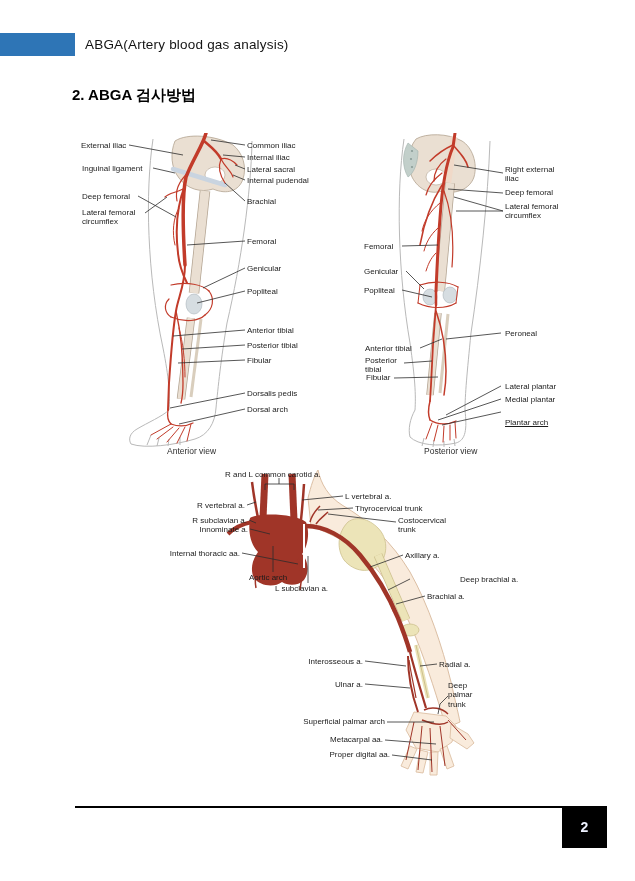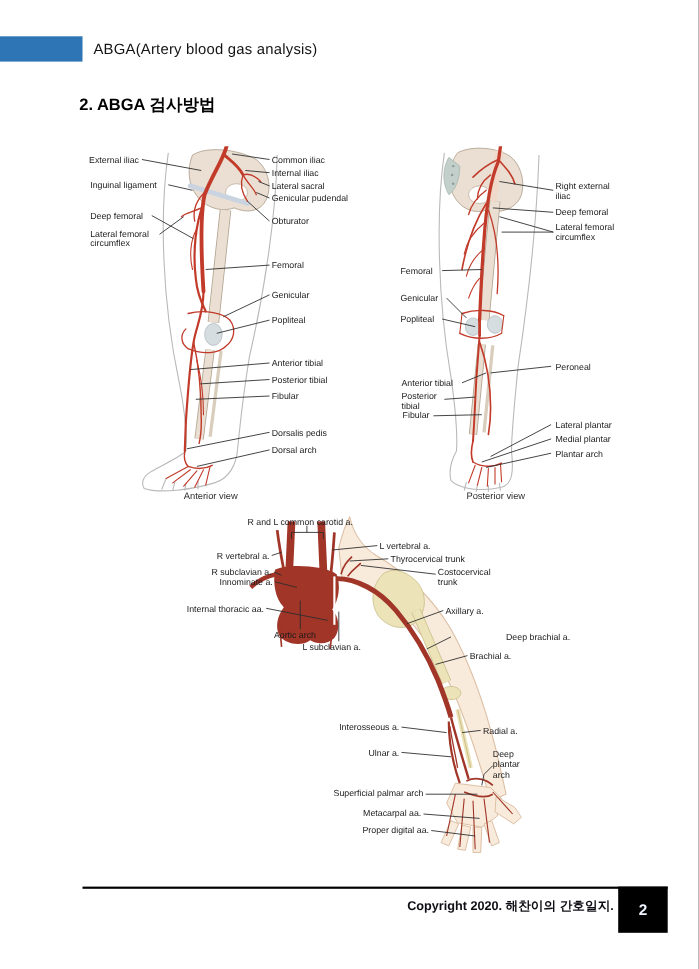--- a/index.html
+++ b/index.html
@@ -94,22 +94,22 @@
           <path d="M170,276 L104,291"></path>
       </g>
     </svg>
     <div class="lbl" style="left:6px;top:8px;">External iliac</div>
     <div class="lbl" style="left:7px;top:31px;text-align:right;">Inguinal ligament</div>
     <div class="lbl" style="left:7px;top:59px;">Deep femoral</div>
     <div class="lbl wrap" style="left:7px;top:75px;width:64px;">Lateral femoral circumflex</div>
     <div class="lbl" style="left:172px;top:8px;">Common iliac</div>
     <div class="lbl" style="left:172px;top:20px;text-align:right;">Internal iliac</div>
     <div class="lbl" style="left:172px;top:32px;">Lateral sacral</div>
-    <div class="lbl" style="left:172px;top:43px;">Genicular pudendal</div>
-    <div class="lbl" style="left:172px;top:64px;">Obturator</div>
+    <div class="lbl" style="left:172px;top:43px;">Internal pudendal</div>
+    <div class="lbl" style="left:172px;top:64px;">Brachial</div>
     <div class="lbl" style="left:172px;top:104px;">Femoral</div>
     <div class="lbl" style="left:172px;top:131px;">Genicular</div>
     <div class="lbl" style="left:172px;top:154px;">Popliteal</div>
     <div class="lbl" style="left:172px;top:193px;">Anterior tibial</div>
     <div class="lbl" style="left:172px;top:208px;">Posterior tibial</div>
     <div class="lbl" style="left:172px;top:223px;">Fibular</div>
     <div class="lbl" style="left:172px;top:256px;">Dorsalis pedis</div>
     <div class="lbl" style="left:172px;top:272px;">Dorsal arch</div>
     <div class="caption" style="left:92px;top:313px;">Anterior view</div>
   </div>
@@ -181,21 +181,21 @@
     <div class="lbl wrap" style="left:147px;top:69px;width:66px;">Lateral femoral circumflex</div>
     <div class="lbl" style="left:6px;top:109px;">Femoral</div>
     <div class="lbl" style="left:6px;top:134px;">Genicular</div>
     <div class="lbl" style="left:6px;top:153px;">Popliteal</div>
     <div class="lbl" style="left:147px;top:196px;">Peroneal</div>
     <div class="lbl" style="left:7px;top:211px;">Anterior tibial</div>
     <div class="lbl wrap" style="left:7px;top:223px;width:42px;">Posterior tibial</div>
     <div class="lbl" style="left:8px;top:240px;">Fibular</div>
     <div class="lbl" style="left:147px;top:249px;">Lateral plantar</div>
     <div class="lbl" style="left:147px;top:262px;">Medial plantar</div>
-    <div class="lbl" style="left:147px;top:275px;">Plantar arch</div>
+    <div class="lbl" style="left:147px;top:285px;text-decoration:underline;">Plantar arch</div>
     <div class="caption" style="left:66px;top:313px;">Posterior view</div>
   </div>
 
   <div class="fig" style="left:148px;top:460px;width:345px;height:330px;">
     <svg width="345" height="330" viewBox="0 0 345 330">
       <g>
         <path d="M170,10 C173,24 180,36 194,45 C220,60 244,82 262,112 C281,146 294,186 303,222 C307,240 310,252 312,262 L298,268 C290,240 280,208 268,178 C254,144 238,116 216,96 C198,80 178,72 163,66 L160,38 C163,26 166,16 170,10 Z" fill="#f9ebdc" stroke="#dcbfa4" stroke-width="1"></path>
         <path d="M266,252 L298,256 L308,266 L304,282 L290,292 L268,288 L258,270 Z" fill="#f9ebdc" stroke="#dcbfa4" stroke-width=".9"></path>
         <path d="M262,286 L253,306 L260,309 L269,289 Z M272,290 L268,312 L275,313 L280,292 Z M282,292 L282,315 L289,315 L290,292 Z M292,289 L299,309 L306,306 L299,286 Z M303,264 L320,274 L326,283 L319,289 L302,278 Z" fill="#f9ebdc" stroke="#dcbfa4" stroke-width=".9"></path>
       </g>
@@ -262,25 +262,24 @@
     <div class="lbl wrap" style="left:250px;top:56px;width:62px;">Costocervical trunk</div>
     <div class="lbl r" style="right:253px;top:89px;">Internal thoracic aa.</div>
     <div class="lbl" style="left:257px;top:91px;">Axillary a.</div>
     <div class="lbl" style="left:101px;top:113px;">Aortic arch</div>
     <div class="lbl" style="left:264px;top:115px;padding-left:48px;">Deep brachial a.</div>
     <div class="lbl" style="left:127px;top:124px;">L subclavian a.</div>
     <div class="lbl" style="left:279px;top:132px;">Brachial a.</div>
     <div class="lbl r" style="right:130px;top:197px;">Interosseous a.</div>
     <div class="lbl" style="left:291px;top:200px;">Radial a.</div>
     <div class="lbl r" style="right:130px;top:220px;">Ulnar a.</div>
-    <div class="lbl wrap" style="left:300px;top:221px;width:36px;">Deep plantar arch</div>
+    <div class="lbl wrap" style="left:300px;top:221px;width:36px;">Deep palmar trunk</div>
     <div class="lbl r" style="right:108px;top:257px;">Superficial palmar arch</div>
     <div class="lbl r" style="right:110px;top:275px;">Metacarpal aa.</div>
     <div class="lbl r" style="right:103px;top:290px;">Proper digital aa.</div>
   </div>
 
   <div class="footer-line"></div>
-  <div class="copyright">Copyright 2020. 해찬이의 간호일지.</div>
   <div class="page-num-box">
     <span class="page-num">2</span>
   </div>
 
 </div>
 
 </body></html>

